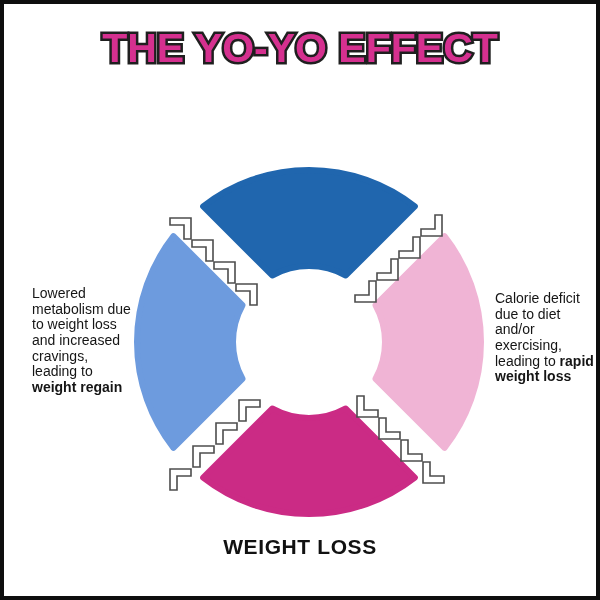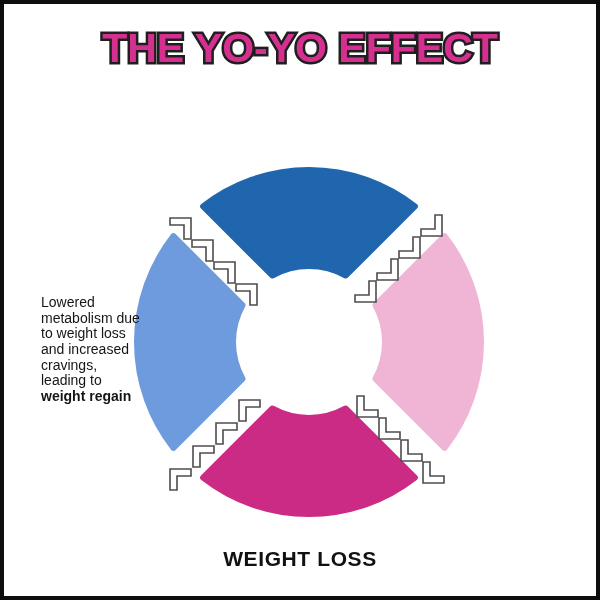--- a/index.html
+++ b/index.html
@@ -25,25 +25,25 @@
   }
   .title-stroke{ -webkit-text-stroke:5px #1f1f1f; color:#1f1f1f; }
   .title-fill{ color:#d5308f; }
   #cycle-svg{position:absolute;left:0;top:0;}
   .axis-label{
     position:absolute;width:100%;text-align:center;
     font-size:21px;font-weight:700;letter-spacing:0.6px;color:#111111;
     margin:0;
   }
   .label-top{top:116px;}
-  .label-bottom{top:543px;}
+  .label-bottom{top:531px;}
   .side-note{
     position:absolute;
     font-size:14px;line-height:1.12;color:#151515;
-    margin:16px;
+    margin:7px;
   }
   .note-left{left:21px;top:275px;width:103px;}
   .note-right{left:484px;top:280px;width:99px;}
   .side-note b{font-weight:700;}
 </style>
 </head>
 <body>
 
 <div class="frame" style="border-color: rgb(14, 14, 14); background: rgb(255, 255, 255);">
 
@@ -80,14 +80,15 @@
         <polygon points="375,414 382,414 382,428 396,428 396,435 375,435" fill="#ffffff" stroke="#4d4d4d" stroke-width="1.6"></polygon>
         <polygon points="397,436 404,436 404,450 418,450 418,457 397,457" fill="#ffffff" stroke="#4d4d4d" stroke-width="1.6"></polygon>
         <polygon points="419,458 426,458 426,472 440,472 440,479 419,479" fill="#ffffff" stroke="#4d4d4d" stroke-width="1.6"></polygon>
       </g>
     </svg>
 
   <p class="axis-label label-bottom">WEIGHT LOSS</p>
 
   <p class="side-note note-left"><span>Lowered metabolism due to weight loss and increased cravings, leading to</span> <b>weight regain</b></p>
 
+  <p class="side-note note-right"><span>Calorie deficit due to diet and/or exercising, leading to</span> <b>rapid weight loss</b></p>
 
 </div>
 
 </body></html>

